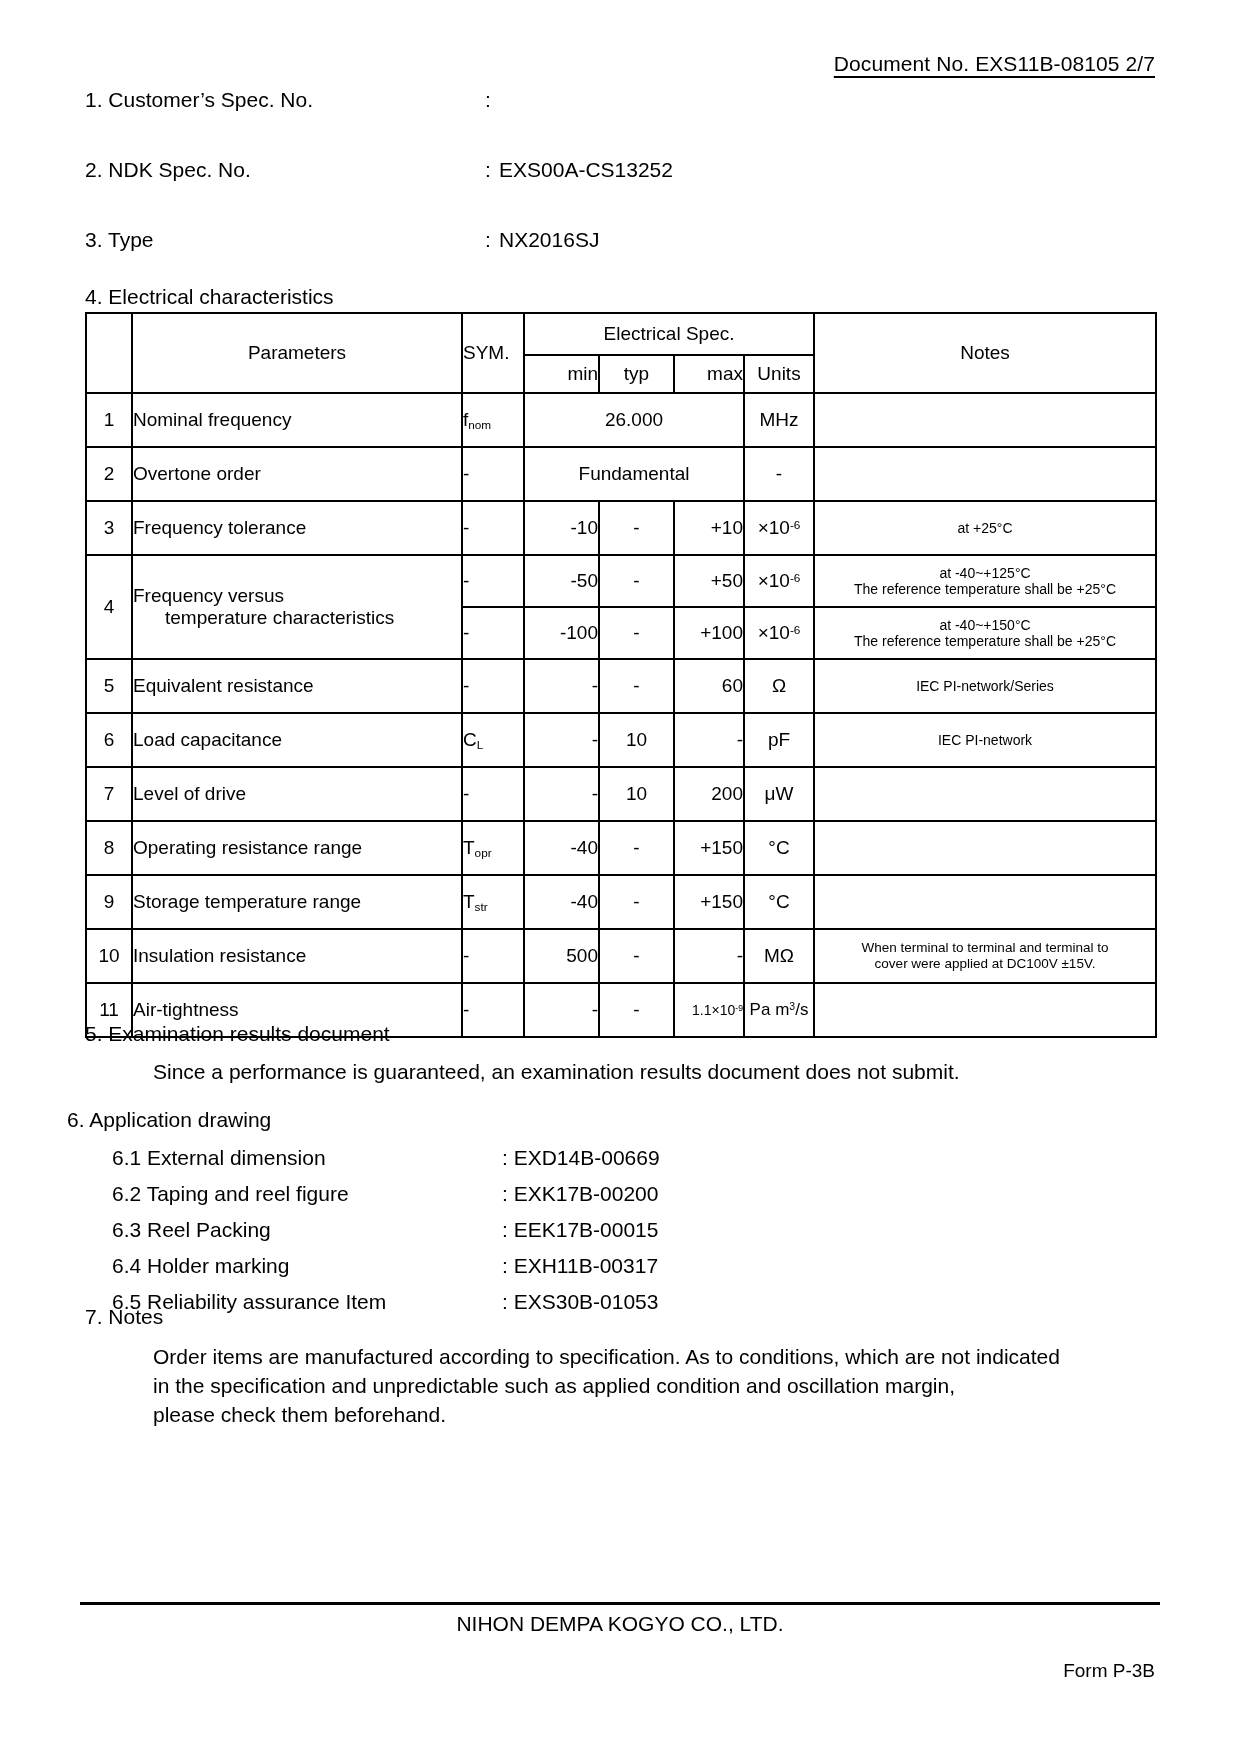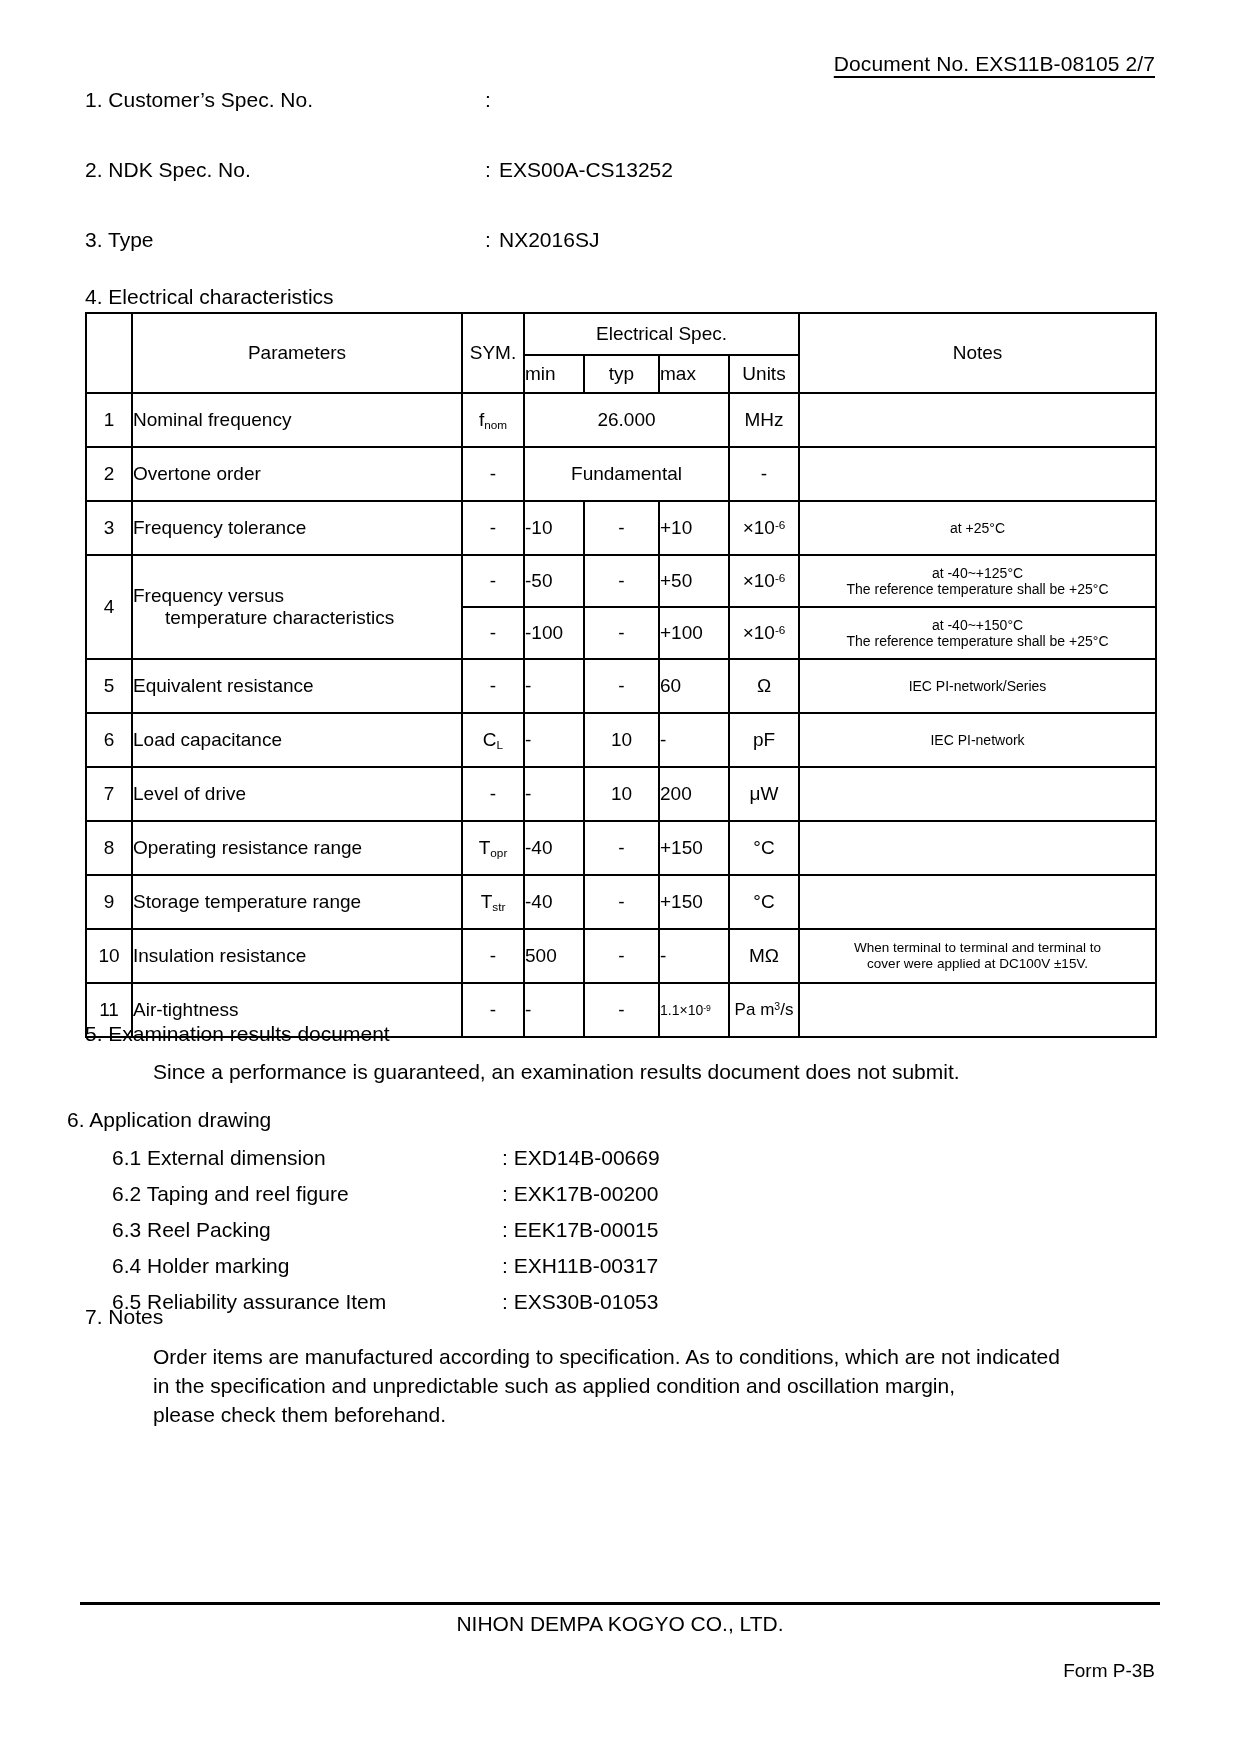--- a/index.html
+++ b/index.html
@@ -81,24 +81,24 @@
   }
   .spec-table td, .spec-table th {
     border: 2px solid #000;
     padding: 0;
     font-weight: normal;
     vertical-align: middle;
     line-height: 1.15;
   }
   .c-no      { width: 46px;  text-align: center; }
   .c-param   { width: 330px; text-align: left; padding-left: 6px; }
-  .c-sym     { width: 62px;  text-align: center; }
-  .c-min     { width: 60px;  text-align: left; }
+  .c-sym     { width: 62px;  }
+  .c-min     { width: 75px;  text-align: right; }
   .c-typ     { width: 75px;  text-align: center; }
-  .c-max     { width: 70px;  text-align: left; margin-left: 28px; }
+  .c-max     { width: 70px;  text-align: right; margin-left: 28px; }
   .c-unit    { width: 70px;  text-align: center; }
   .c-notes   { text-align: center; }
 
   .hdr-params { text-align: center; padding-left: 0; }
   .hdr-elec   { text-align: center; }
   .hdr-notes  { text-align: center; }
 
   .row-tall td { height: 52px; }
   .row-head-top td, .row-head-top th { height: 40px; }
   .row-head-sub td, .row-head-sub th { height: 36px; }

